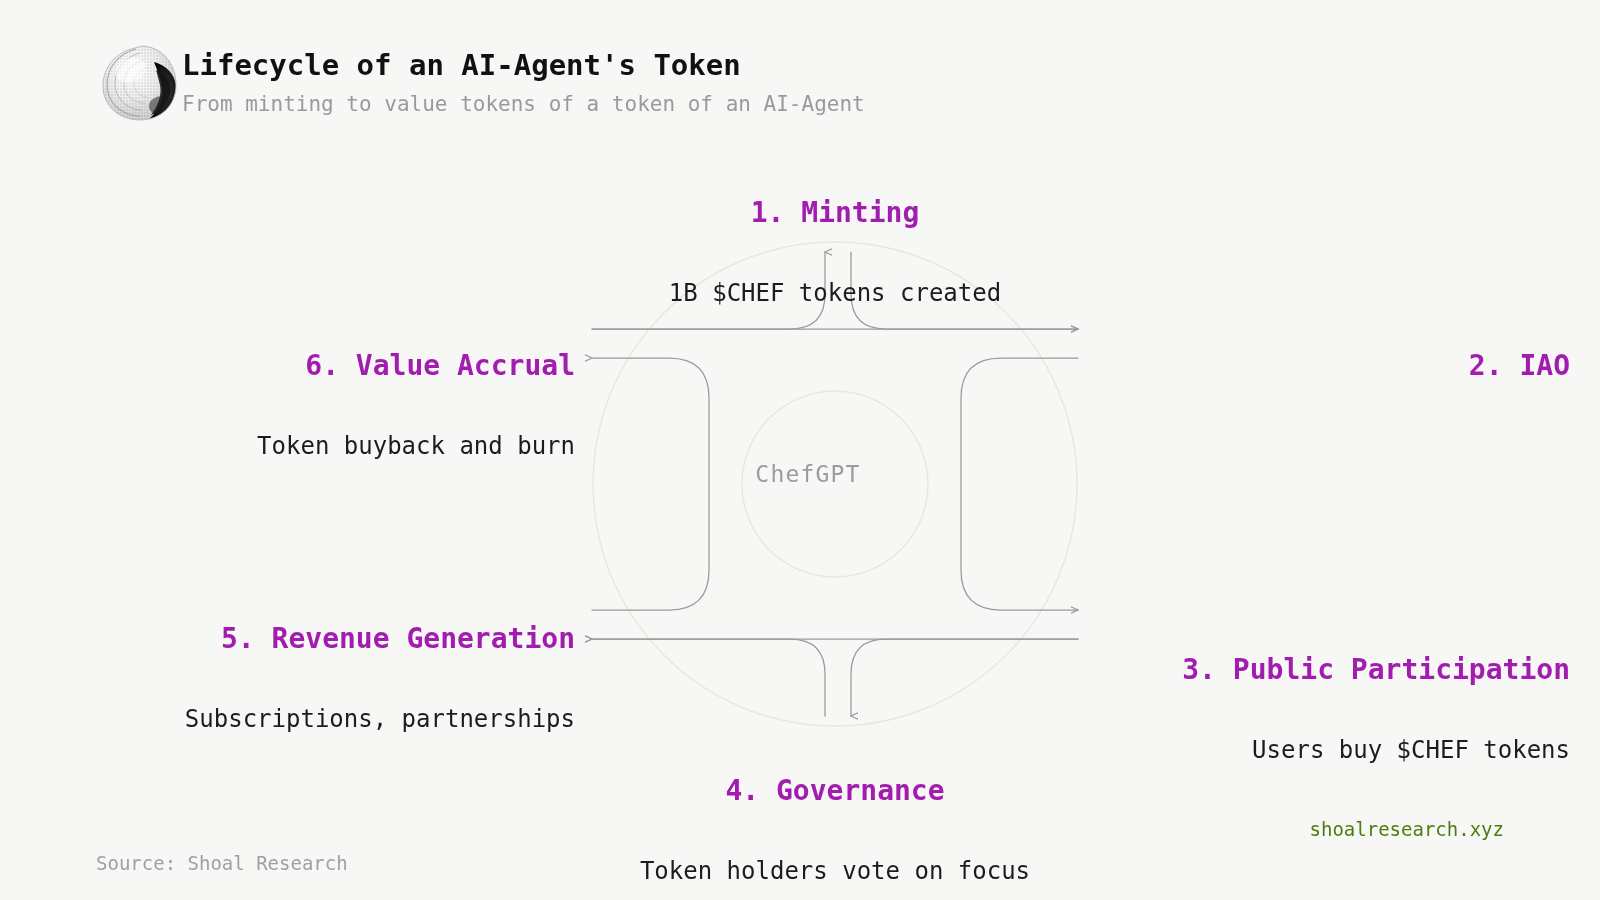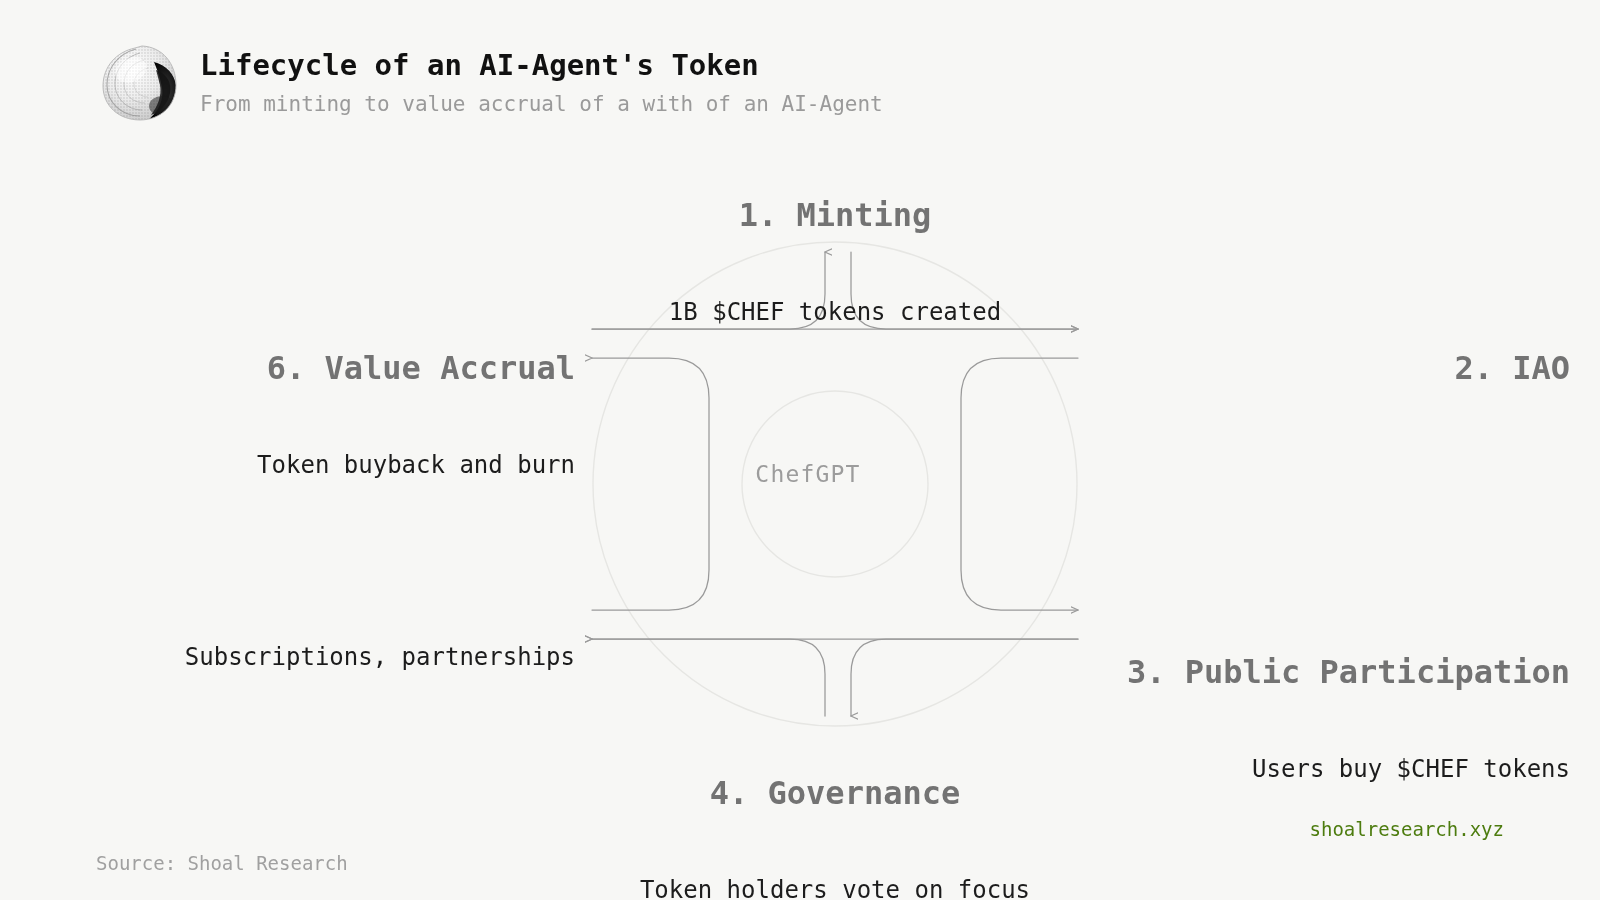--- a/index.html
+++ b/index.html
@@ -16,21 +16,20 @@
     -webkit-font-smoothing: antialiased;
   }
 
   
   #header {
     position: absolute;
     left: 96px;
     top: 38px;
     display: flex;
     align-items: flex-start;
-    gap: 18px;
   }
   #logo {
     width: 86px;
     height: 86px;
     flex: 0 0 86px;
     margin-top: 2px;
   }
   #header-text { padding-top: 10px; }
   #title {
     font-size: 29px;
@@ -59,32 +58,32 @@
     pointer-events: none;
   }
 
   
   .node {
     position: absolute;
     line-height: 1.26;
     white-space: pre;
   }
   .node .n-title {
-    font-size: 32px;
+    font-size: 28px;
     font-weight: 700;
-    color: #737373;
+    color: #a21caf;
     display: block;
     white-space: pre;
   }
   .node .n-desc {
     font-size: 24px;
     font-weight: 400;
     color: #1c1c1c;
     display: block;
-    margin-top: 21px;
+    margin-top: 7px;
     white-space: pre;
   }
   .node.left  { text-align: right; }
   .node.right { text-align: right; }
   .node.center { text-align: center; }
 
   #node-minting  { left: 520px; top: 155px; width: 630px; }
   #node-iao      { left: 1100px; top: 308px; width: 470px; }
   #node-public   { left: 1100px; top: 612px; width: 470px; }
   #node-gov      { left: 520px; top: 733px; width: 630px; }
@@ -168,21 +167,21 @@
         <ellipse cx="66" cy="66" rx="13" ry="10" fill="#1a1a1a" opacity="0.5"></ellipse>
 
         <ellipse cx="35" cy="30" rx="16" ry="12" fill="#ffffff" opacity="0.55" transform="rotate(-24 35 30)"></ellipse>
       </g>
       <path d="M46 6 C67 7 80 24 80 45 C80 66 64 80 44 80 C23 80 7 66 7 46
                C7 27 20 12 39 8 Z" fill="none" stroke="#b7b7b7" stroke-width="0.9"></path>
     </svg>
   </div>
   <div id="header-text">
     <div id="title">Lifecycle of an AI-Agent's Token</div>
-    <div id="subtitle">From minting to value accrual of a with of an AI-Agent</div>
+    <div id="subtitle">From minting to value tokens of a token of an AI-Agent</div>
   </div>
 </div>
 
 <svg id="diagram" viewBox="0 0 1600 900" width="1600" height="900">
   <defs>
     <marker id="arrowR" markerWidth="9" markerHeight="9" refX="7.4" refY="4" orient="auto" markerUnits="userSpaceOnUse">
       <path d="M0.4,0.9 L7.6,4 L0.4,7.1" fill="none" stroke="#9a9a9a" stroke-width="1.15" stroke-linecap="round" stroke-linejoin="round"></path>
     </marker>
     <marker id="arrowL" markerWidth="9" markerHeight="9" refX="1.6" refY="4" orient="auto" markerUnits="userSpaceOnUse">
       <path d="M8.6,0.9 L1.4,4 L8.6,7.1" fill="none" stroke="#9a9a9a" stroke-width="1.15" stroke-linecap="round" stroke-linejoin="round"></path>
@@ -230,20 +229,21 @@
   <span class="n-title">3. Public Participation</span>
   <span class="n-desc">Users buy $CHEF tokens</span>
 </div>
 
 <div class="node center" id="node-gov">
   <span class="n-title">4. Governance</span>
   <span class="n-desc">Token holders vote on focus</span>
 </div>
 
 <div class="node left" id="node-revenue">
+  <span class="n-title">5. Revenue Generation</span>
   <span class="n-desc">Subscriptions, partnerships</span>
 </div>
 
 <div class="node left" id="node-value">
   <span class="n-title">6. Value Accrual</span>
   <span class="n-desc">Token buyback and burn</span>
 </div>
 
 <div id="center-label">ChefGPT</div>
 

